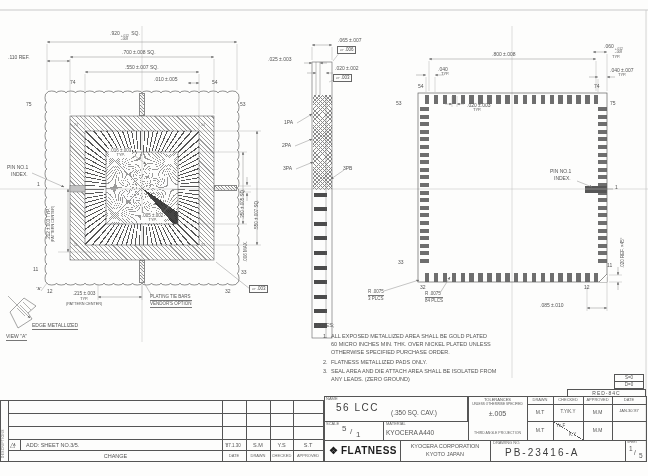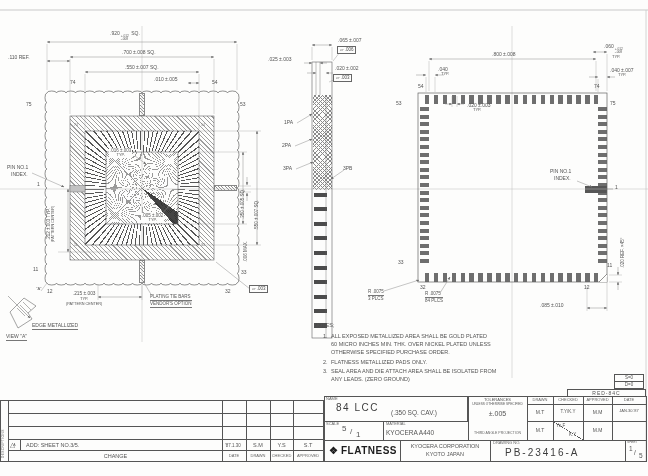--- a/index.html
+++ b/index.html
@@ -326,21 +326,21 @@
   <div class="cell" style="left:527px;top:421px;width:26.7px;height:19.7px;"></div>
   <div class="cell diag" style="left:553px;top:421px;width:30.7px;height:19.7px;"></div>
   <div class="cell" style="left:583px;top:421px;width:29.7px;height:19.7px;"></div>
   <div class="cell" style="left:612px;top:421px;width:34.7px;height:19.7px;"></div>
   <div class="cell" style="left:324px;top:440px;width:76.7px;height:22px;"></div>
   <div class="cell" style="left:400px;top:440px;width:90.7px;height:22px;"></div>
   <div class="cell" style="left:490px;top:440px;width:135.7px;height:22px;"></div>
   <div class="cell" style="left:625px;top:440px;width:21.7px;height:22px;"></div>
 
   <span class="t t4" style="left:326px;top:397px;color:#666;">NAME</span>
-  <span class="t t10" style="left:336px;top:402px;letter-spacing:1.5px;">84 LCC</span>
+  <span class="t t10" style="left:336px;top:402px;letter-spacing:1.5px;">56 LCC</span>
   <span class="t t65" style="left:391px;top:409px;">(.350 SQ. CAV.)</span>
   <span class="t t4" style="left:326px;top:422px;color:#666;">SCALE</span>
   <span class="t t8" style="left:342px;top:424px;">5</span>
   <span class="t t8" style="left:350px;top:427px;">/</span>
   <span class="t t8" style="left:356px;top:430px;">1</span>
   <span class="t t4" style="left:386px;top:422px;color:#666;">MATERIAL</span>
   <span class="t t65" style="left:386px;top:429px;">KYOCERA A440</span>
   <span class="t t4 ctr" style="left:468px;top:398px;width:59px;">TOLERANCES</span>
   <span class="t t32 ctr" style="left:468px;top:403px;width:59px;">UNLESS OTHERWISE SPECIFIED</span>
   <span class="t t7 ctr" style="left:468px;top:410px;width:59px;">±.005</span>

